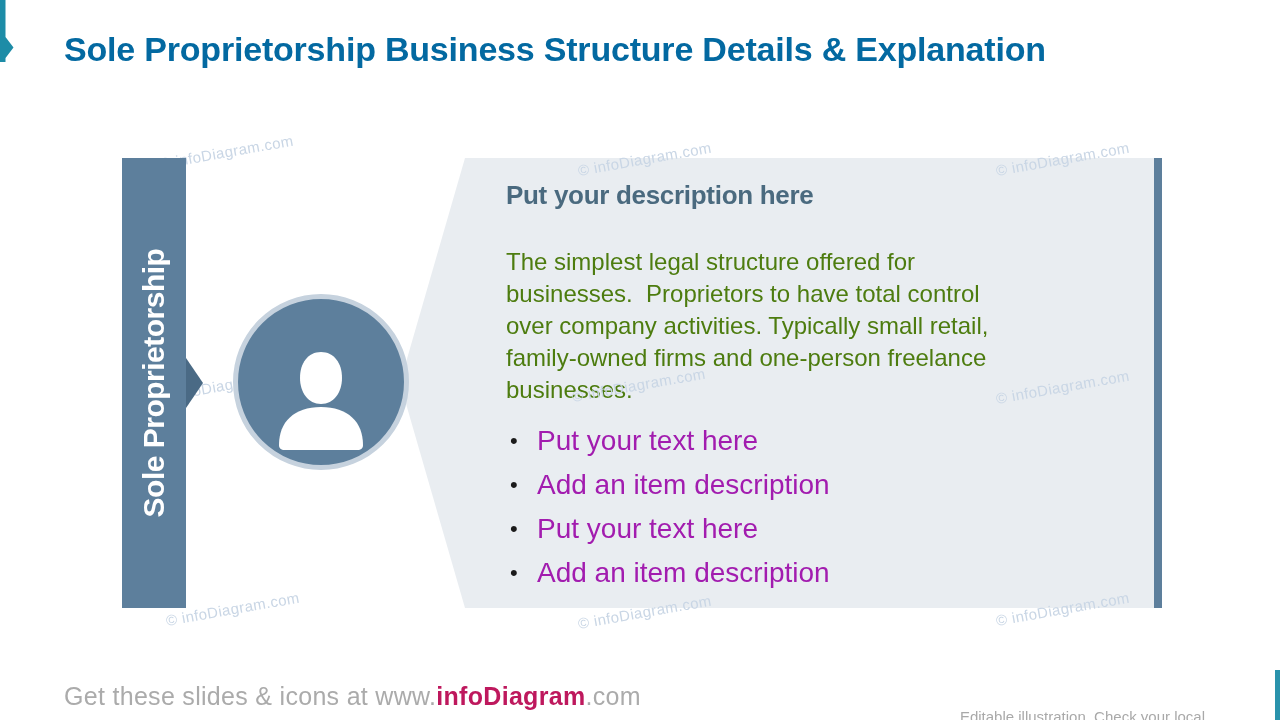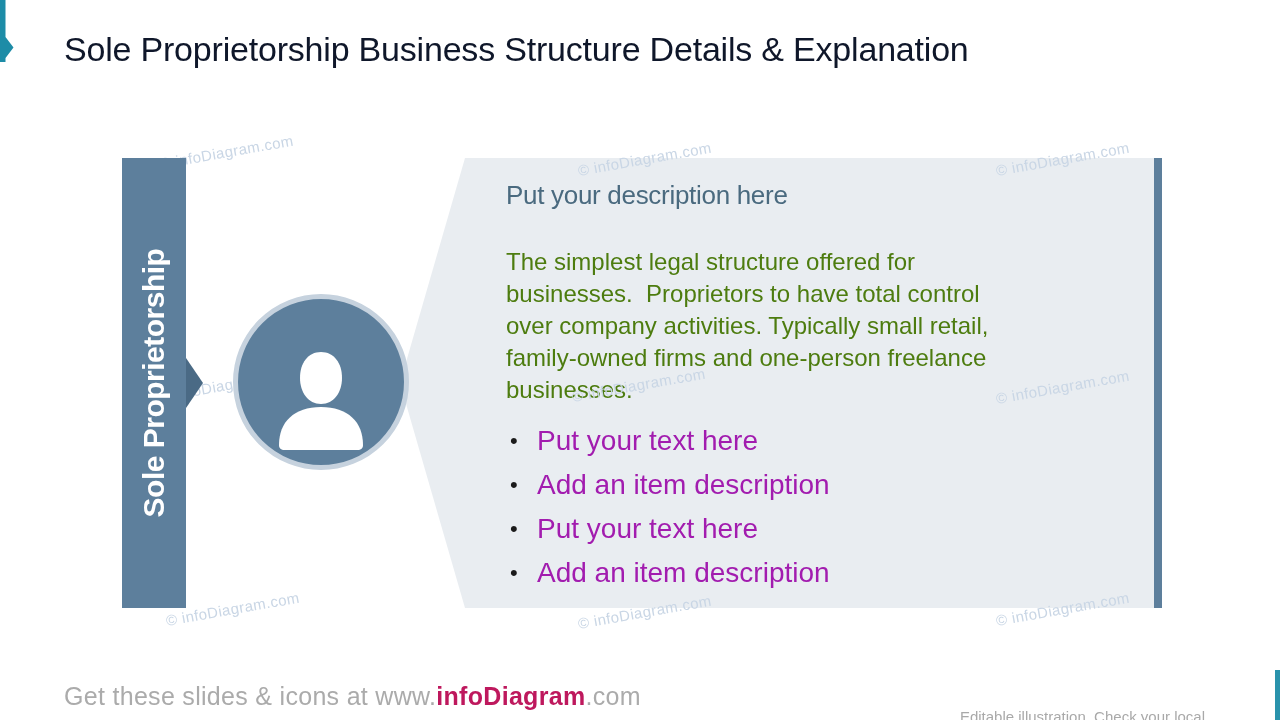--- a/index.html
+++ b/index.html
@@ -8,22 +8,22 @@
     position:relative; width:1280px; height:720px; background:#ffffff;
     font-family:"Liberation Sans", sans-serif; overflow:hidden;
   }
 
   
   .bookmark { position:absolute; left:0; top:0; z-index:5; }
 
   
   .title {
     position:absolute; left:64px; top:30px; width:1140px;
-    font-size:34px; font-weight:400; letter-spacing:-0.2px;
-    color:#0f172a; white-space:nowrap; z-index:4;
+    font-size:34px; font-weight:700; letter-spacing:-0.2px;
+    color:#0369a1; white-space:nowrap; z-index:4;
   }
 
   
   .wm {
     position:absolute; z-index:2; color:#c9d6e5; font-size:15px;
     letter-spacing:0.4px; white-space:nowrap;
     transform:rotate(-10deg); transform-origin:0 50%;
   }
 
   
@@ -47,21 +47,21 @@
   .panel {
     position:absolute; left:392px; top:158px; width:770px; height:450px;
     background:#e9edf1; z-index:1;
     clip-path:polygon(73px 0px, 770px 0px, 770px 450px, 73px 450px, 8px 225px);
   }
   .panel-edge {
     position:absolute; right:0; top:0; width:8px; height:450px; background:#5d7f9c;
   }
   .panel-heading {
     position:absolute; left:114px; top:22px;
-    font-size:26px; font-weight:400; letter-spacing:-0.3px; color:#4a6a7f;
+    font-size:26px; font-weight:700; letter-spacing:-0.3px; color:#4a6a7f;
     white-space:nowrap;
   }
   .panel-paragraph {
     position:absolute; left:114px; top:88px; width:600px;
     font-size:24px; line-height:32px; color:#4d7c0f; white-space:pre-wrap;
   }
   .bullets {
     position:absolute; left:114px; top:267px; list-style:none; width:560px;
   }
   .bullets li {

